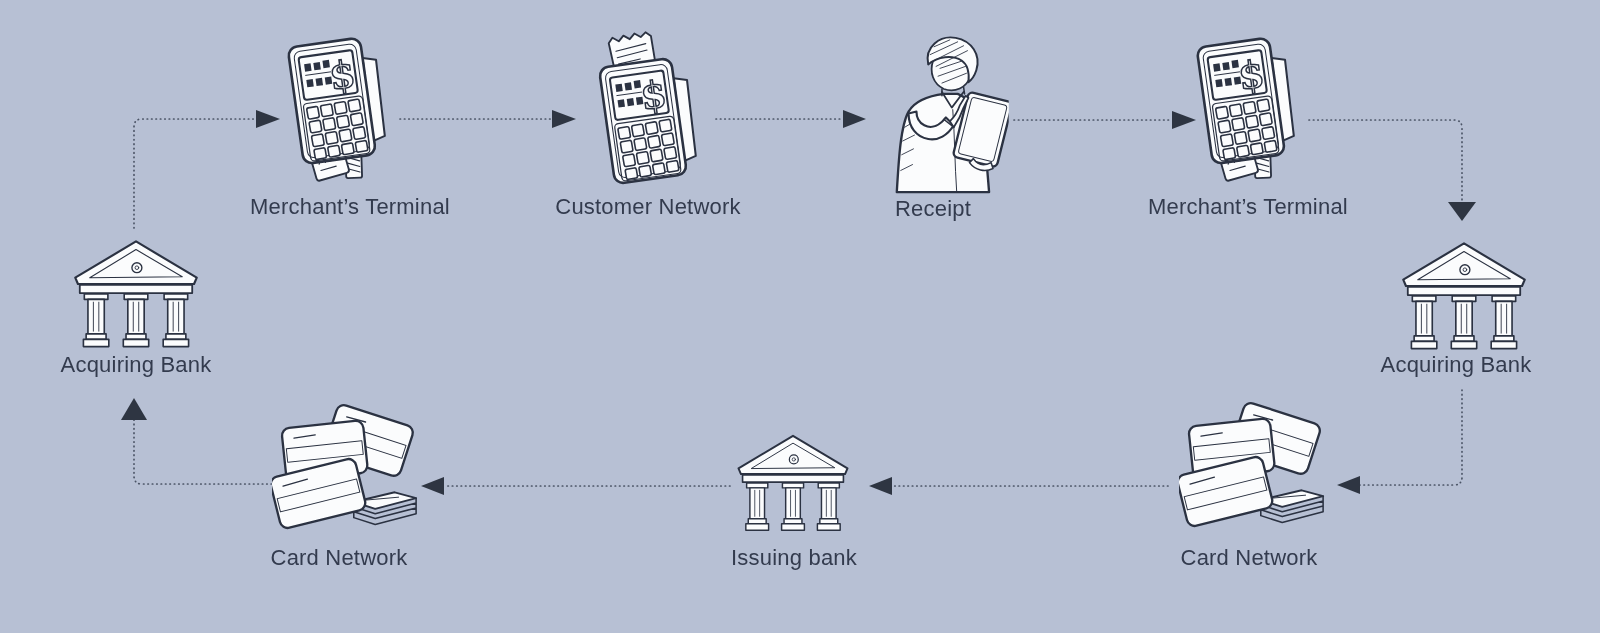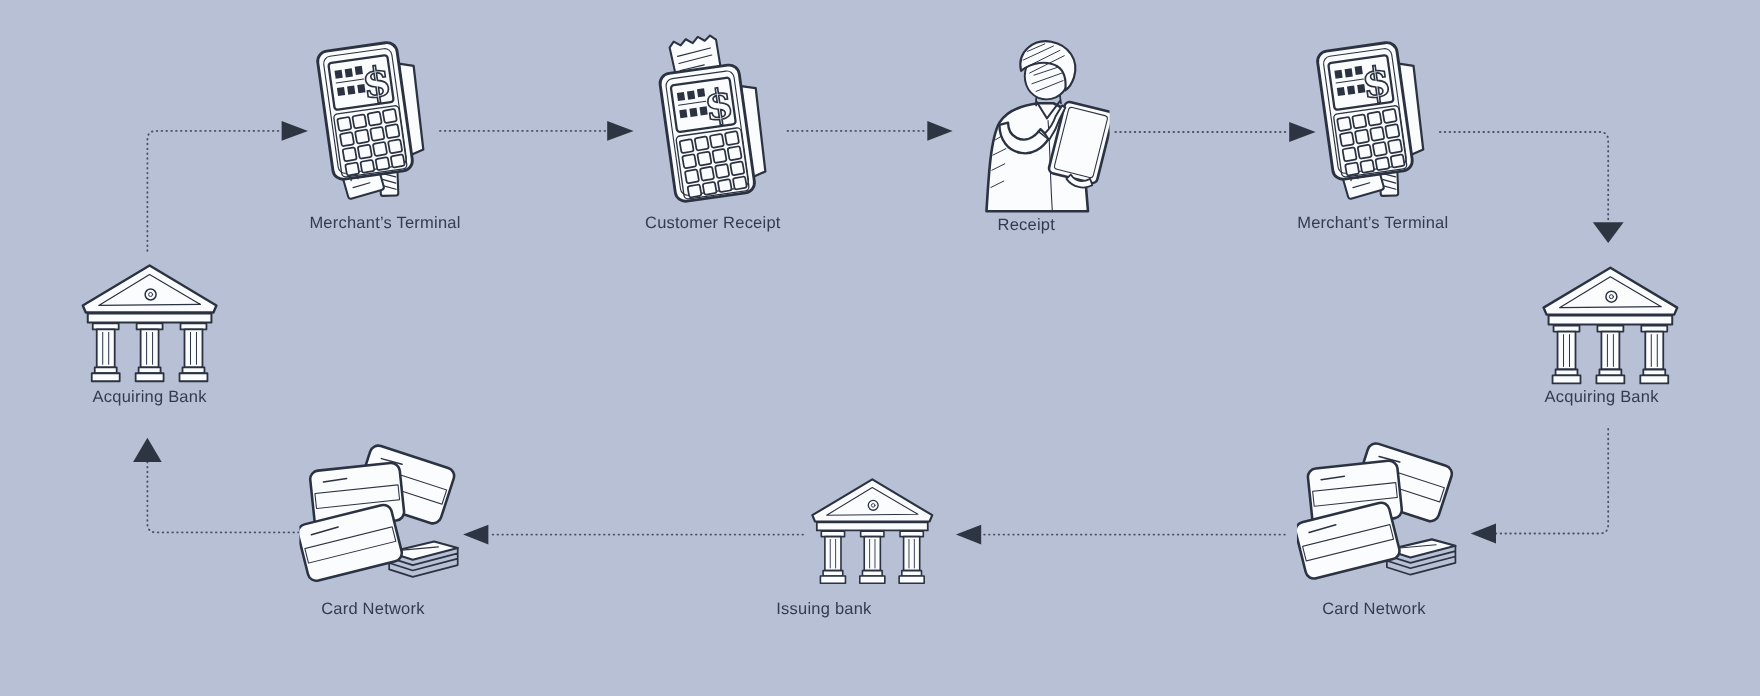--- a/index.html
+++ b/index.html
@@ -1,21 +1,21 @@
 <!DOCTYPE html>
 <html style="--bg: #b7c0d4; --ink: #2b3242; --paper: #fbfcfd; --text: #333b4e; --line: #4b5466; --arrow: #2e3542;"><head>
 <meta charset="utf-8">
 <style>
   html,body{margin:0;padding:0;background:#9aa5bd;}
   .canvas{position:relative;width:1600px;height:633px;background:var(--bg,#b7c0d4);
           overflow:hidden;font-family:"Liberation Sans",sans-serif;}
   .connectors{position:absolute;left:0;top:0;width:1600px;height:633px;pointer-events:none;}
   .icon{position:absolute;}
   .tilt{transform:rotate(-8deg);}
-  .label{position:absolute;transform:translateX(-50%);font-size:15px;line-height:1.2;
+  .label{position:absolute;transform:translateX(-50%);font-size:22px;line-height:1.2;
          color:var(--text,#333b4e);white-space:nowrap;letter-spacing:.2px;}
   .dotline{fill:none;stroke:var(--line,#4b5466);stroke-width:1.7;
            stroke-dasharray:.5 3.9;stroke-linecap:round;}
   .arrowhead{fill:var(--arrow,#2e3542);stroke:none;}
   svg .s{fill:none;stroke:var(--ink,#2b3242);stroke-linecap:round;stroke-linejoin:round;}
   svg .sf{fill:var(--paper,#fbfcfd);stroke:var(--ink,#2b3242);stroke-linecap:round;stroke-linejoin:round;}
   svg .df{fill:var(--ink,#2b3242);stroke:none;}
   .dollar{fill:var(--paper,#fbfcfd);stroke:var(--ink,#2b3242);stroke-width:1.6;
           font-family:"DejaVu Serif",serif;font-weight:bold;font-size:40px;}
 </style>
@@ -203,21 +203,21 @@
     <svg class="icon tilt" style="left:284px;top:36px;width:112px;height:152px" viewBox="0 0 120 160">
         <use href="#sym-terminal"></use>
       </svg>
     <div class="label" style="left:350px;top:194px">Merchant’s Terminal</div>
   </div>
 
   <div class="node">
     <svg class="icon tilt" style="left:589px;top:30px;width:118px;height:160px" viewBox="0 0 122 172">
         <use href="#sym-receipt-terminal"></use>
       </svg>
-    <div class="label" style="left:648px;top:194px">Customer Receipt</div>
+    <div class="label" style="left:648px;top:194px">Customer Network</div>
   </div>
 
   <div class="node">
     <svg class="icon" style="left:870px;top:33px;width:140px;height:162px" viewBox="0 0 140 165">
         <use href="#sym-customer"></use>
       </svg>
     <div class="label" style="left:933px;top:196px">Receipt</div>
   </div>
 
   <div class="node">
@@ -245,21 +245,21 @@
     <svg class="icon" style="left:272px;top:398px;width:148px;height:138px" viewBox="0 0 152 140">
         <use href="#sym-cards"></use>
       </svg>
     <div class="label" style="left:339px;top:545px">Card Network</div>
   </div>
 
   <div class="node">
     <svg class="icon" style="left:732px;top:432px;width:122px;height:102px" viewBox="0 0 150 122">
         <use href="#sym-bank"></use>
       </svg>
-    <div class="label" style="left:749px;top:545px">Issuing bank</div>
+    <div class="label" style="left:794px;top:545px">Issuing bank</div>
   </div>
 
   <div class="node">
     <svg class="icon" style="left:1179px;top:396px;width:148px;height:138px" viewBox="0 0 152 140">
         <use href="#sym-cards"></use>
       </svg>
     <div class="label" style="left:1249px;top:545px">Card Network</div>
   </div>
 
 </div>

